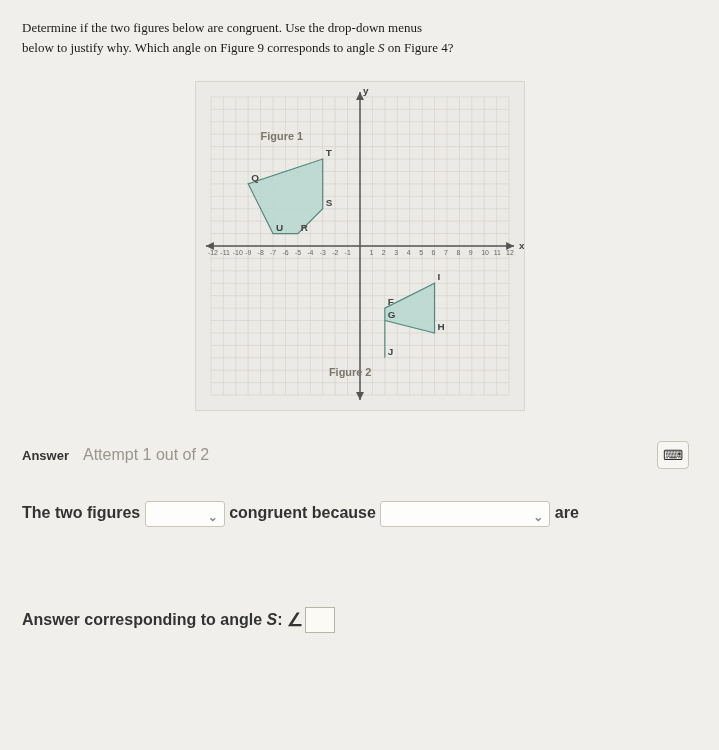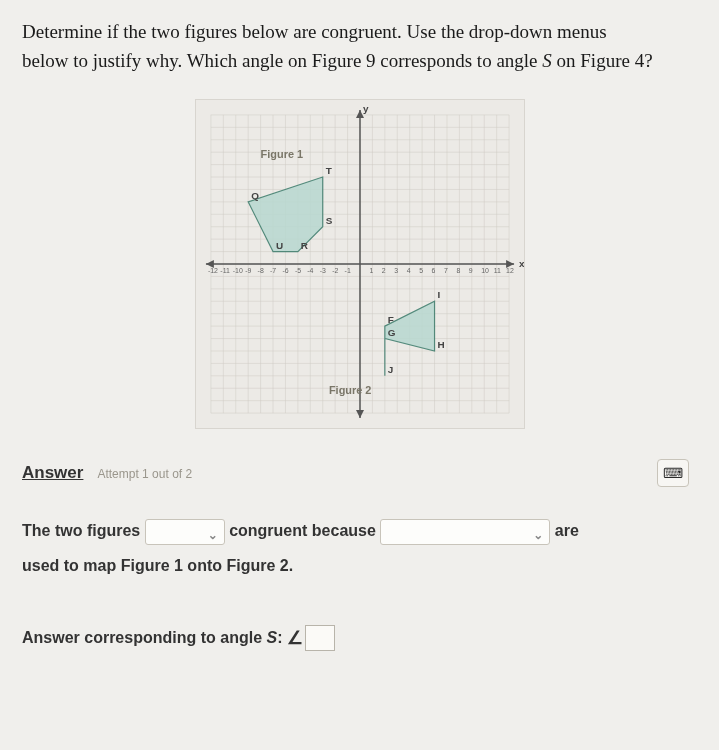--- a/index.html
+++ b/index.html
@@ -6,21 +6,21 @@
   body {
     font-family: Georgia, 'Times New Roman', serif;
     background: #f0efec;
     width: 719px;
     height: 750px;
     padding: 18px 22px;
     color: #2a2a2a;
     overflow: hidden;
   }
   .question {
-    font-size: 19px;
+    font-size: 13px;
     line-height: 1.5;
     margin-bottom: 24px;
     color: #1a1a1a;
   }
   .italic-var { font-style: italic; }
   .chart-wrap {
     display: flex;
     justify-content: center;
     margin: 10px 0 30px 0;
   }
@@ -39,27 +39,26 @@
   .answer-row {
     display: flex;
     align-items: center;
     justify-content: space-between;
     margin-top: 30px;
     padding-right: 8px;
   }
   .answer-label {
     font-weight: bold;
     font-family: Arial, sans-serif;
-    font-size: 17px;
+    font-size: 13px;
     color: #333;
-    text-decoration: underline;
   }
   .attempt {
     font-family: Arial, sans-serif;
-    font-size: 12px;
+    font-size: 16px;
     color: #9a968c;
     margin-left: 10px;
   }
   .keypad-btn {
     width: 32px; height: 28px;
     background: #f7f6f3;
     border: 1px solid #c8c4ba;
     border-radius: 4px;
     display: inline-flex;
     align-items: center;
@@ -245,17 +244,16 @@
     <span>⌨</span>
   </div>
 </div>
 
 <div class="sentence">
   <span>The two figures</span>
   <span class="dropdown"></span>
   <span>congruent because</span>
   <span class="dropdown wide"></span>
   <span>are</span><br>
-  <span>used to map Figure 1 onto Figure 2.</span>
   <br><br>
   <span>Answer corresponding to angle </span><span class="italic-var">S</span><span>:</span>
   <span class="angle-symbol">∠</span><span class="angle-box"></span>
 </div>
 
 </body></html>

